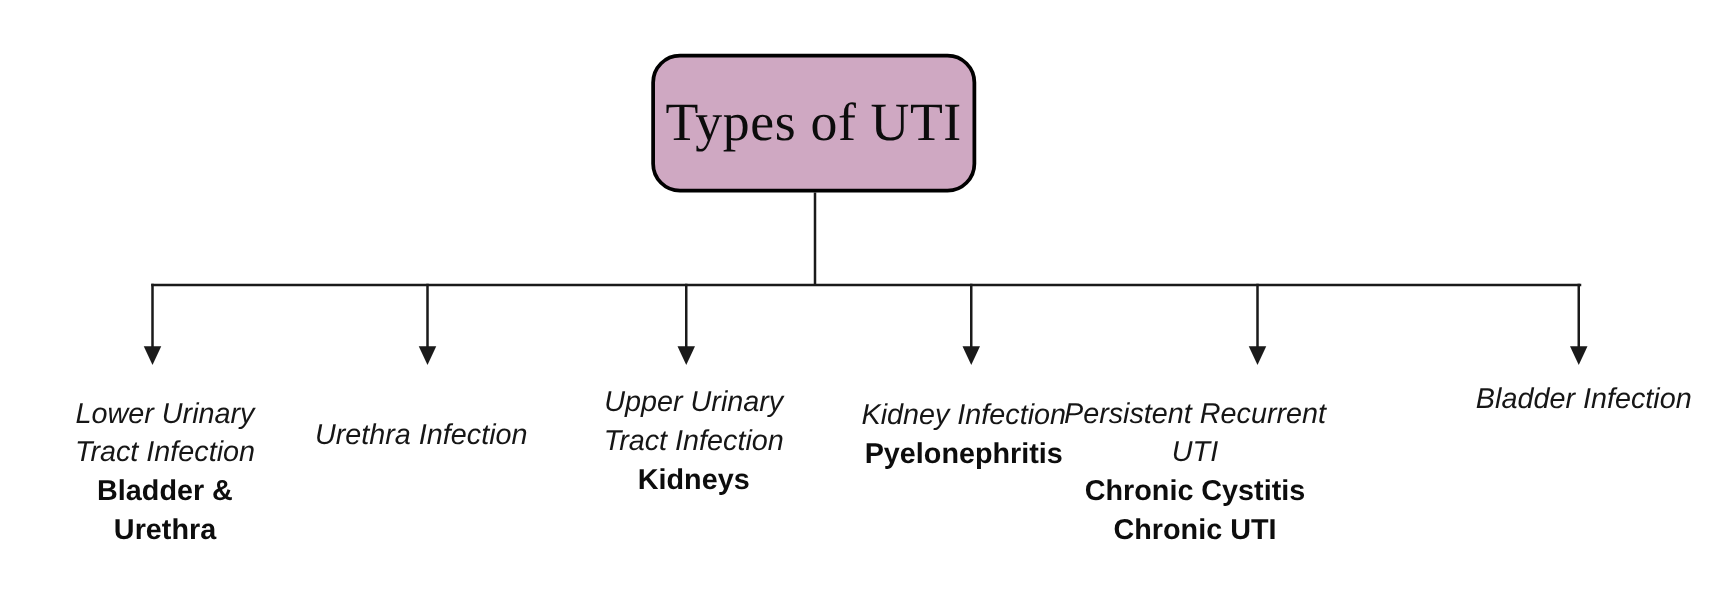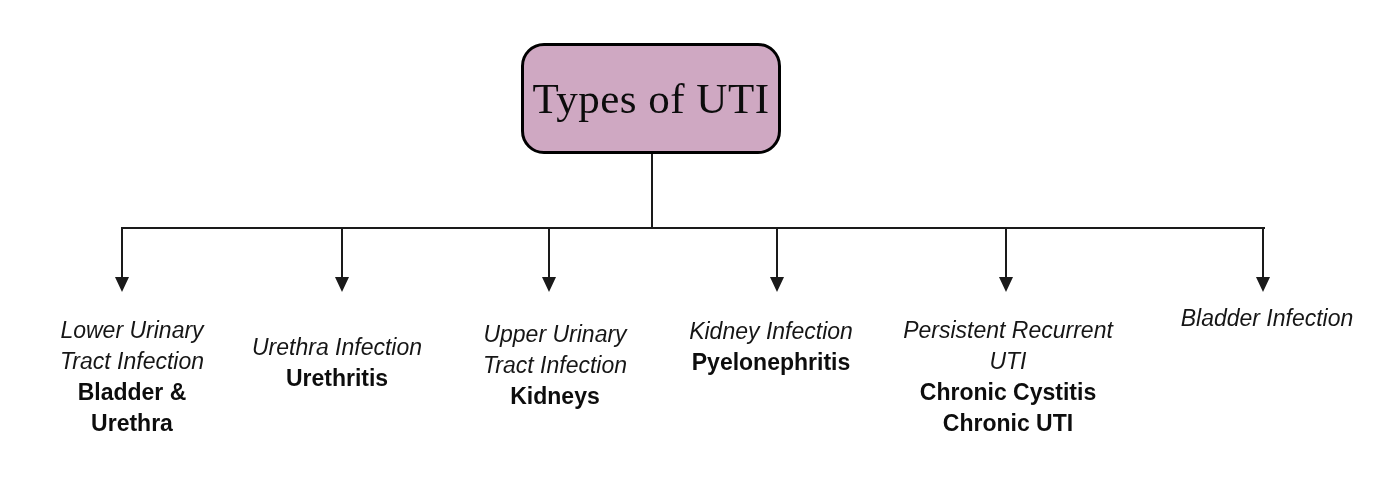--- a/index.html
+++ b/index.html
@@ -106,35 +106,34 @@
 
   <div class="branch-label" style="left:132px; top:315px">
     <div class="desc-line">Lower Urinary</div>
     <div class="desc-line">Tract Infection</div>
     <div class="name-line">Bladder &amp;</div>
     <div class="name-line">Urethra</div>
   </div>
 
   <div class="branch-label" style="left:337px; top:332px">
     <div class="desc-line">Urethra Infection</div>
-    <div class="name-line">Urethritis</div>
   </div>
 
-  <div class="branch-label" style="left:555px; top:319px">
+  <div class="branch-label" style="left:555px; top:306px">
     <div class="desc-line">Upper Urinary</div>
     <div class="desc-line">Tract Infection</div>
     <div class="name-line">Kidneys</div>
   </div>
 
   <div class="branch-label" style="left:771px; top:316px">
     <div class="desc-line">Kidney Infection</div>
     <div class="name-line">Pyelonephritis</div>
   </div>
 
-  <div class="branch-label" style="left:1008px; top:315px">
+  <div class="branch-label" style="left:956px; top:315px">
     <div class="desc-line">Persistent Recurrent</div>
     <div class="desc-line">UTI</div>
     <div class="name-line">Chronic Cystitis</div>
     <div class="name-line">Chronic UTI</div>
   </div>
 
   <div class="branch-label" style="left:1267px; top:303px">
     <div class="desc-line">Bladder Infection</div>
   </div>
 

